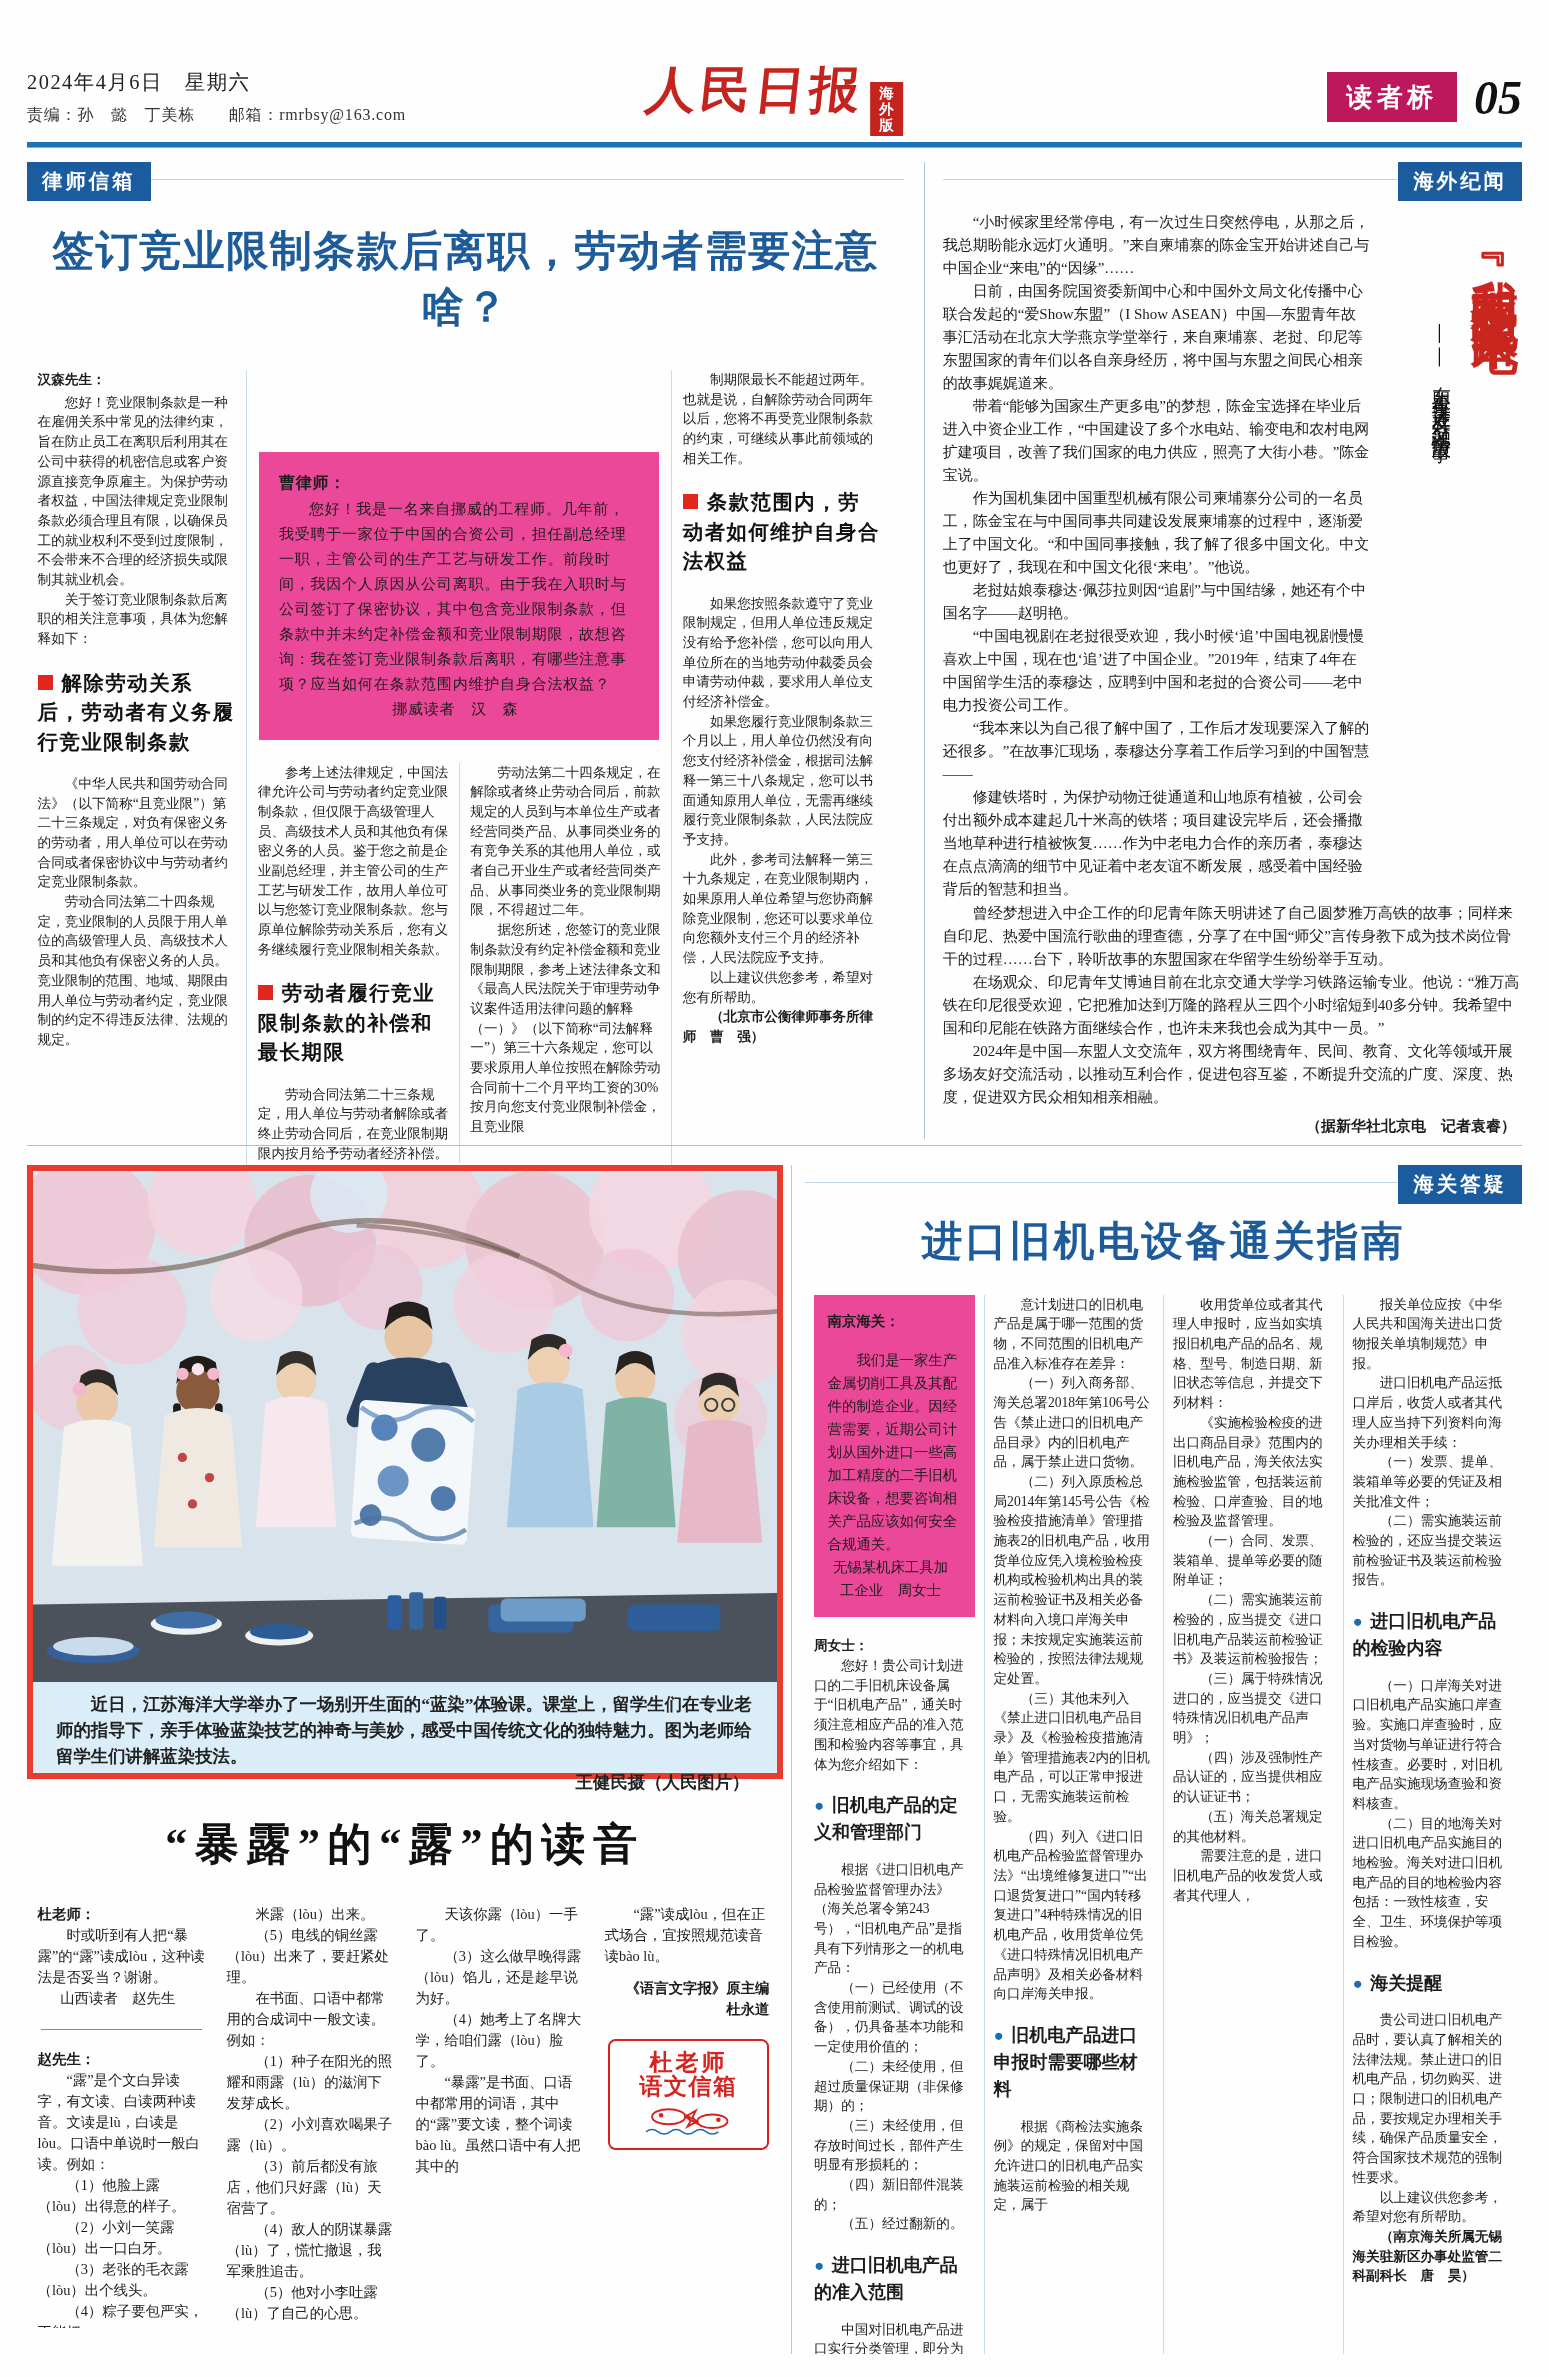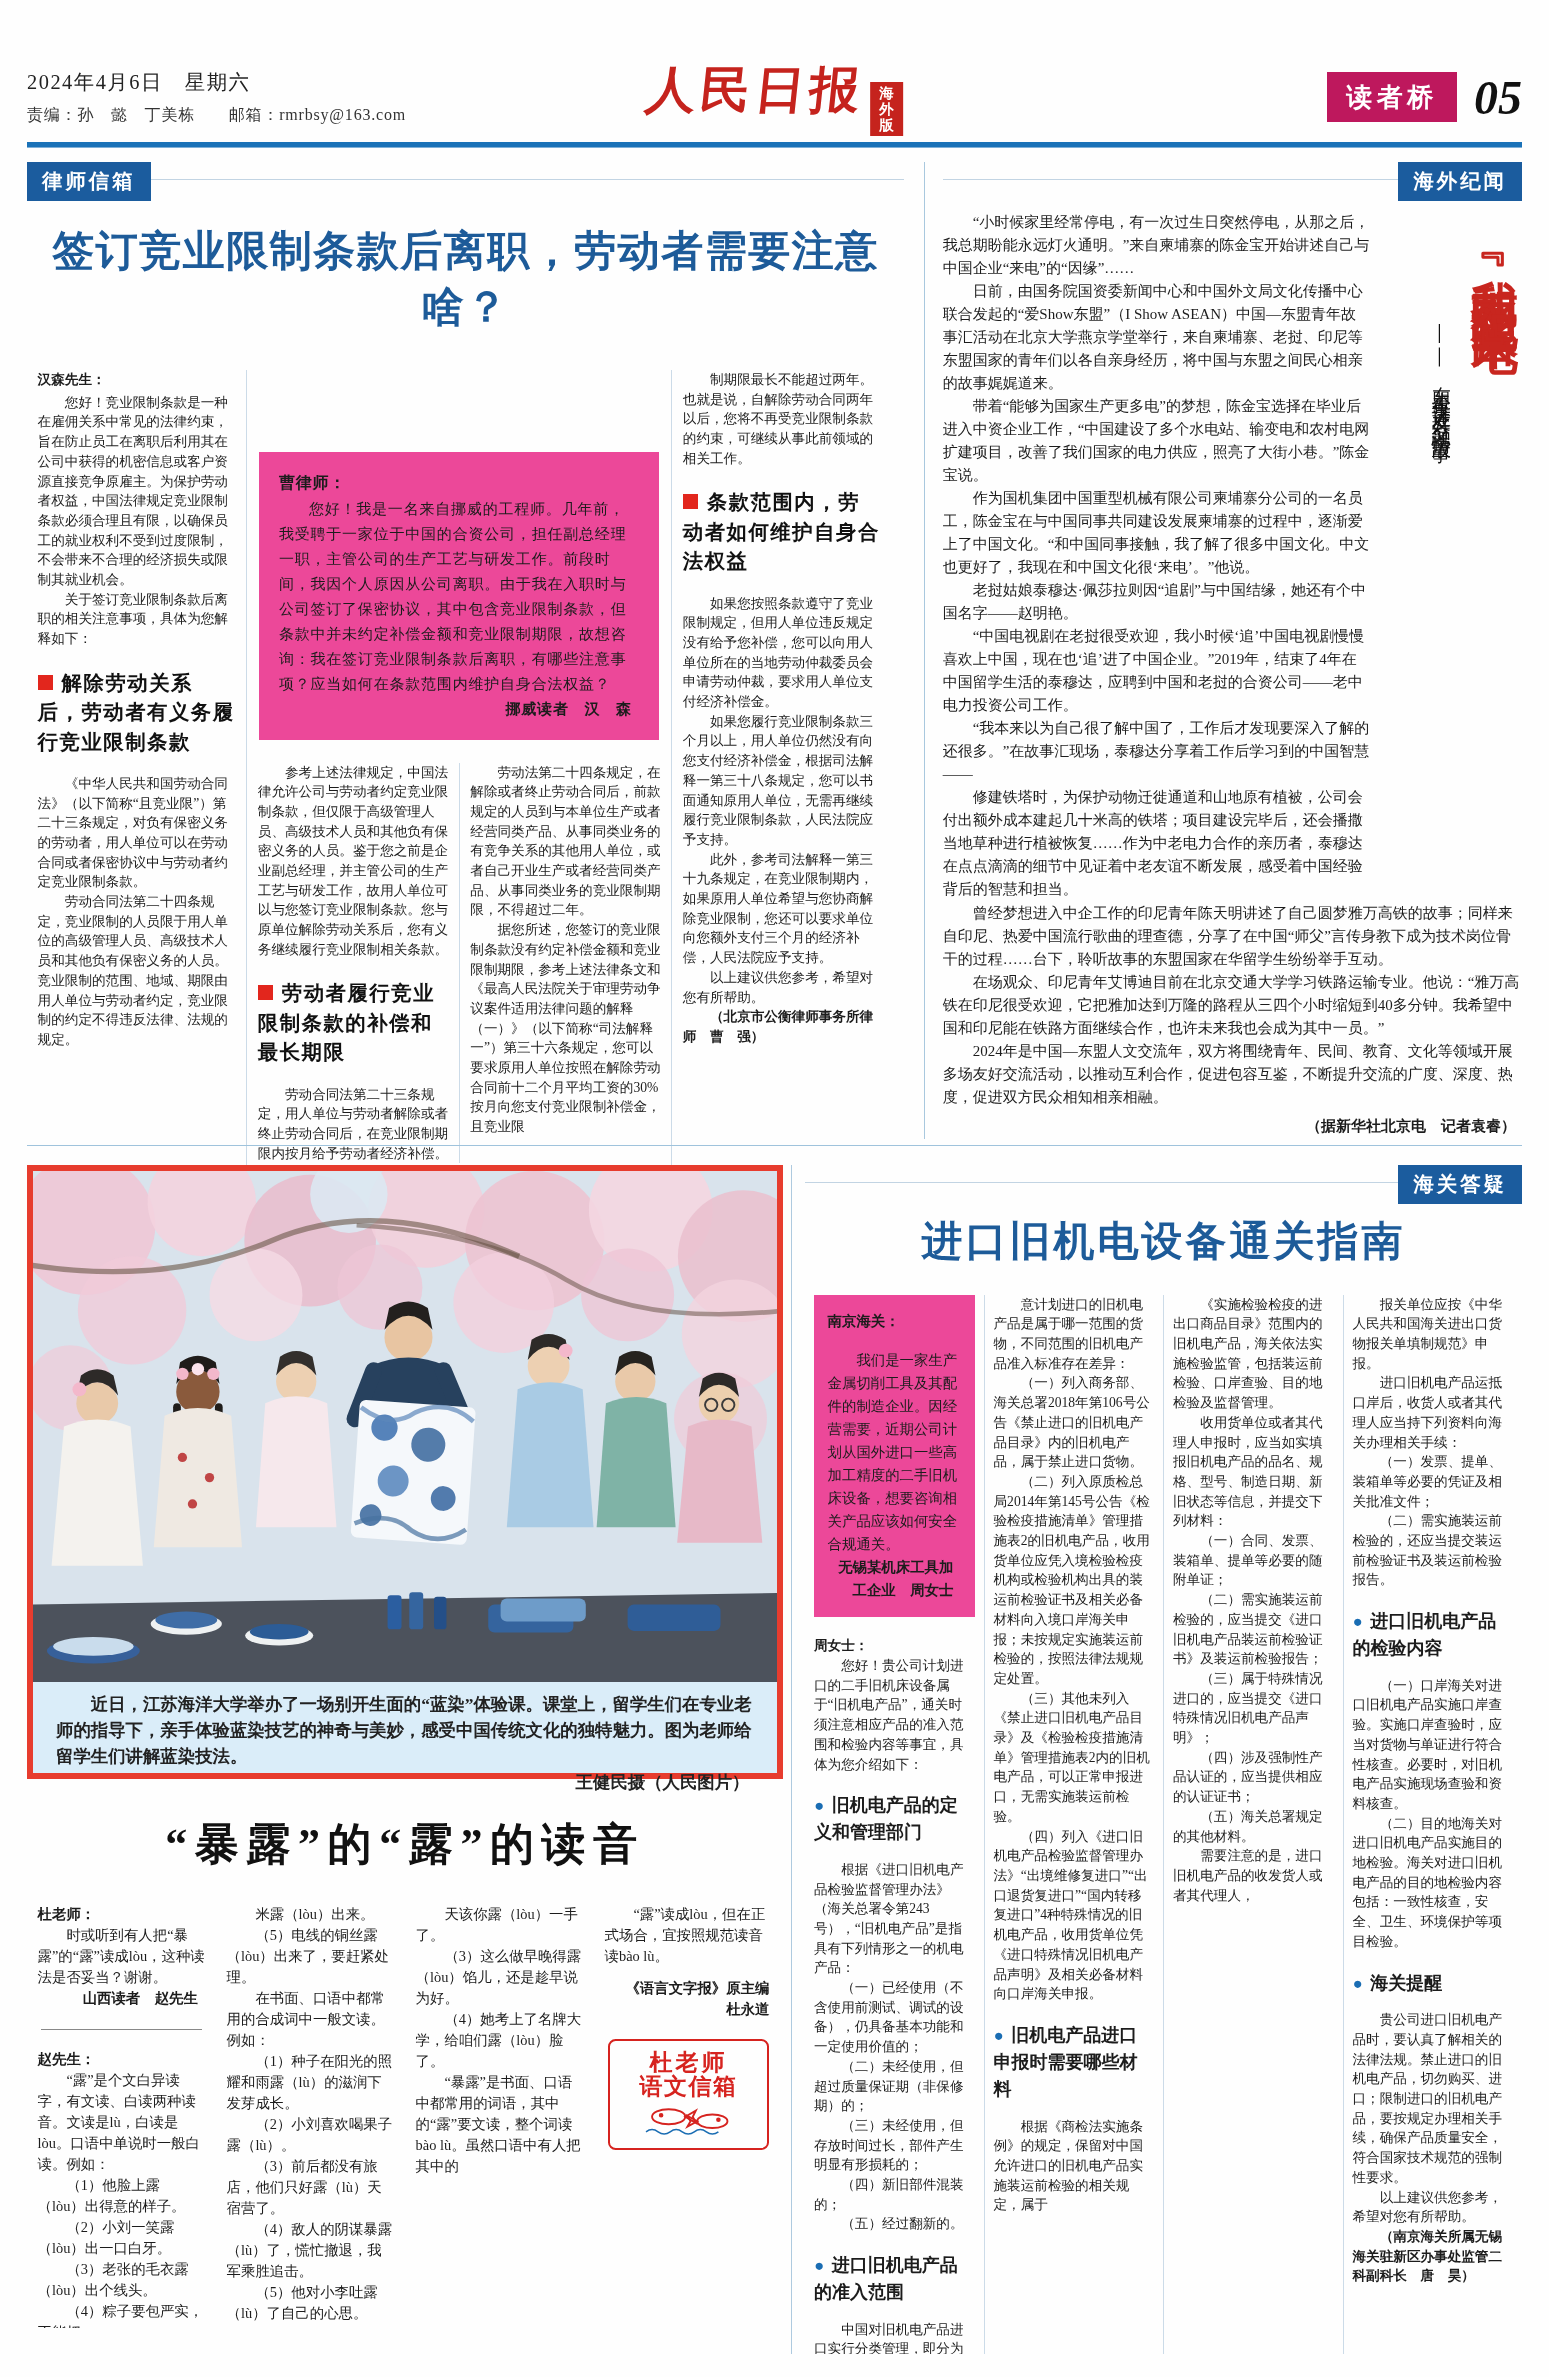--- a/index.html
+++ b/index.html
@@ -23,21 +23,21 @@
           font-family:"Liberation Serif",serif;}
   .hdr-rule{position:absolute;top:142px;left:27px;right:27px;height:5.3px;background:#1a72b8;border-bottom:1.5px solid #7fb0d8;}
   
   .tag-line{position:relative;height:35px;}
   .tag-line::before{content:"";position:absolute;left:0;right:0;top:16.6px;border-top:0.8px solid #c2d4e3;}
   .tag{position:relative;display:inline-block;background:#1b5c9e;color:#fff;font-size:20.4px;font-weight:bold;
        padding:5.3px 15px;letter-spacing:3px;font-family:"Liberation Sans",sans-serif;z-index:2;text-align:center;}
   .tag-line.right{text-align:right;}
   .paras p{margin:0;text-indent:2em;}
   .sal{font-weight:bold;}
-  .signoff{text-align:right;font-weight:bold;padding-right:7.6px;}
+  .signoff{text-align:center;font-weight:normal;padding-right:7.6px;}
   .subhead{font-weight:bold;color:#111;font-family:"Liberation Sans",sans-serif;}
   .sq{display:inline-block;width:15px;height:15px;background:#e2261d;margin-right:9px;}
   .letterbox{background:#ec4899;}
   
   .top-row{position:absolute;top:162px;left:27px;right:27px;height:977px;display:flex;}
   .lawyer-block{width:877px;flex:0 0 auto;}
   .lawyer-headline{margin:26px 0 0 0;text-align:center;font-size:42px;font-weight:bold;color:#1d5b99;
                    letter-spacing:1.5px;font-family:"Liberation Serif",serif;}
   .law-cols{display:flex;margin-top:35px;height:840px;overflow:hidden;font-size:13.6px;line-height:19.7px;}
   .law-col{padding:0 10.6px;}
@@ -357,22 +357,22 @@
             <p>（三）其他未列入《禁止进口旧机电产品目录》及《检验检疫措施清单》管理措施表2内的旧机电产品，可以正常申报进口，无需实施装运前检验。</p>
             <p>（四）列入《进口旧机电产品检验监督管理办法》“出境维修复进口”“出口退货复进口”“国内转移复进口”4种特殊情况的旧机电产品，收用货单位凭《进口特殊情况旧机电产品声明》及相关必备材料向口岸海关申报。</p>
           </div>
         <div class="c-subhead"><span class="dot"></span><span>旧机电产品进口申报时需要哪些材料</span></div>
         <div class="paras">
             <p>根据《商检法实施条例》的规定，保留对中国允许进口的旧机电产品实施装运前检验的相关规定，属于</p>
           </div>
       </div>
       <div class="cust-col">
         <div class="paras">
+            <p>收用货单位或者其代理人申报时，应当如实填报旧机电产品的品名、规格、型号、制造日期、新旧状态等信息，并提交下列材料：</p>
             <p>《实施检验检疫的进出口商品目录》范围内的旧机电产品，海关依法实施检验监管，包括装运前检验、口岸查验、目的地检验及监督管理。</p>
-            <p>收用货单位或者其代理人申报时，应当如实填报旧机电产品的品名、规格、型号、制造日期、新旧状态等信息，并提交下列材料：</p>
             <p>（一）合同、发票、装箱单、提单等必要的随附单证；</p>
             <p>（二）需实施装运前检验的，应当提交《进口旧机电产品装运前检验证书》及装运前检验报告；</p>
             <p>（三）属于特殊情况进口的，应当提交《进口特殊情况旧机电产品声明》；</p>
             <p>（四）涉及强制性产品认证的，应当提供相应的认证证书；</p>
             <p>（五）海关总署规定的其他材料。</p>
             <p>需要注意的是，进口旧机电产品的收发货人或者其代理人，</p>
           </div>
       </div>
       <div class="cust-col">
         <div class="paras">

